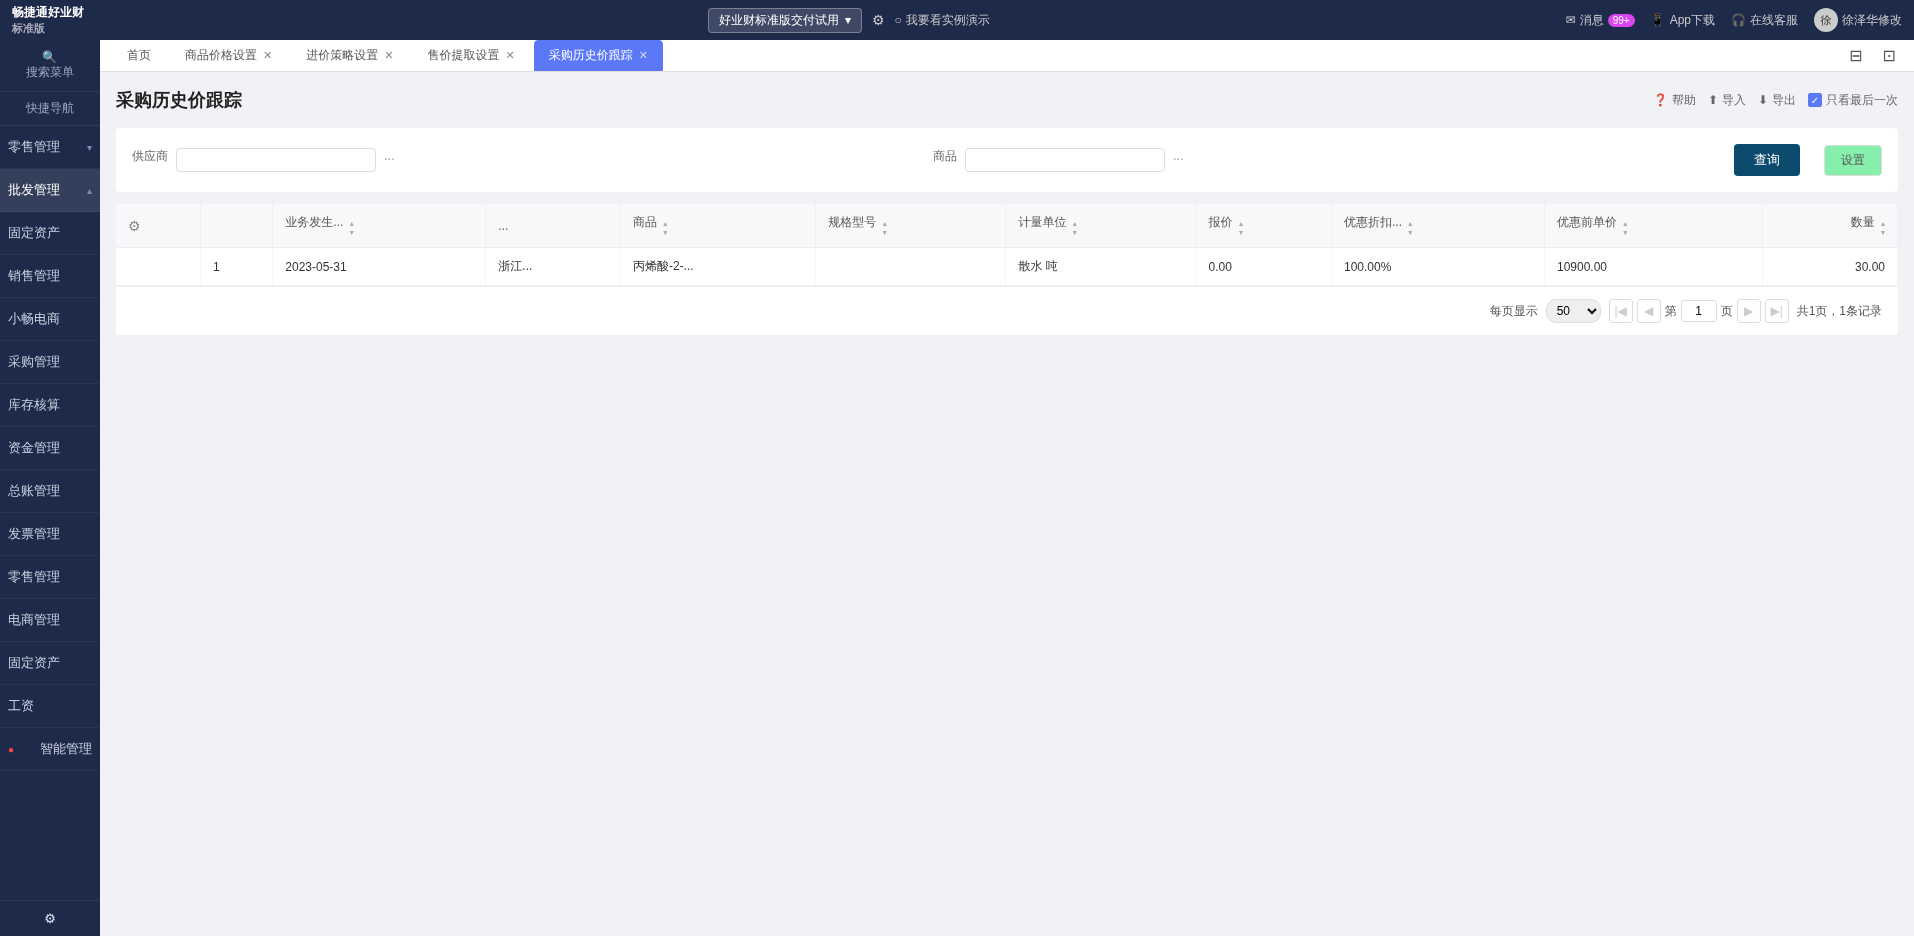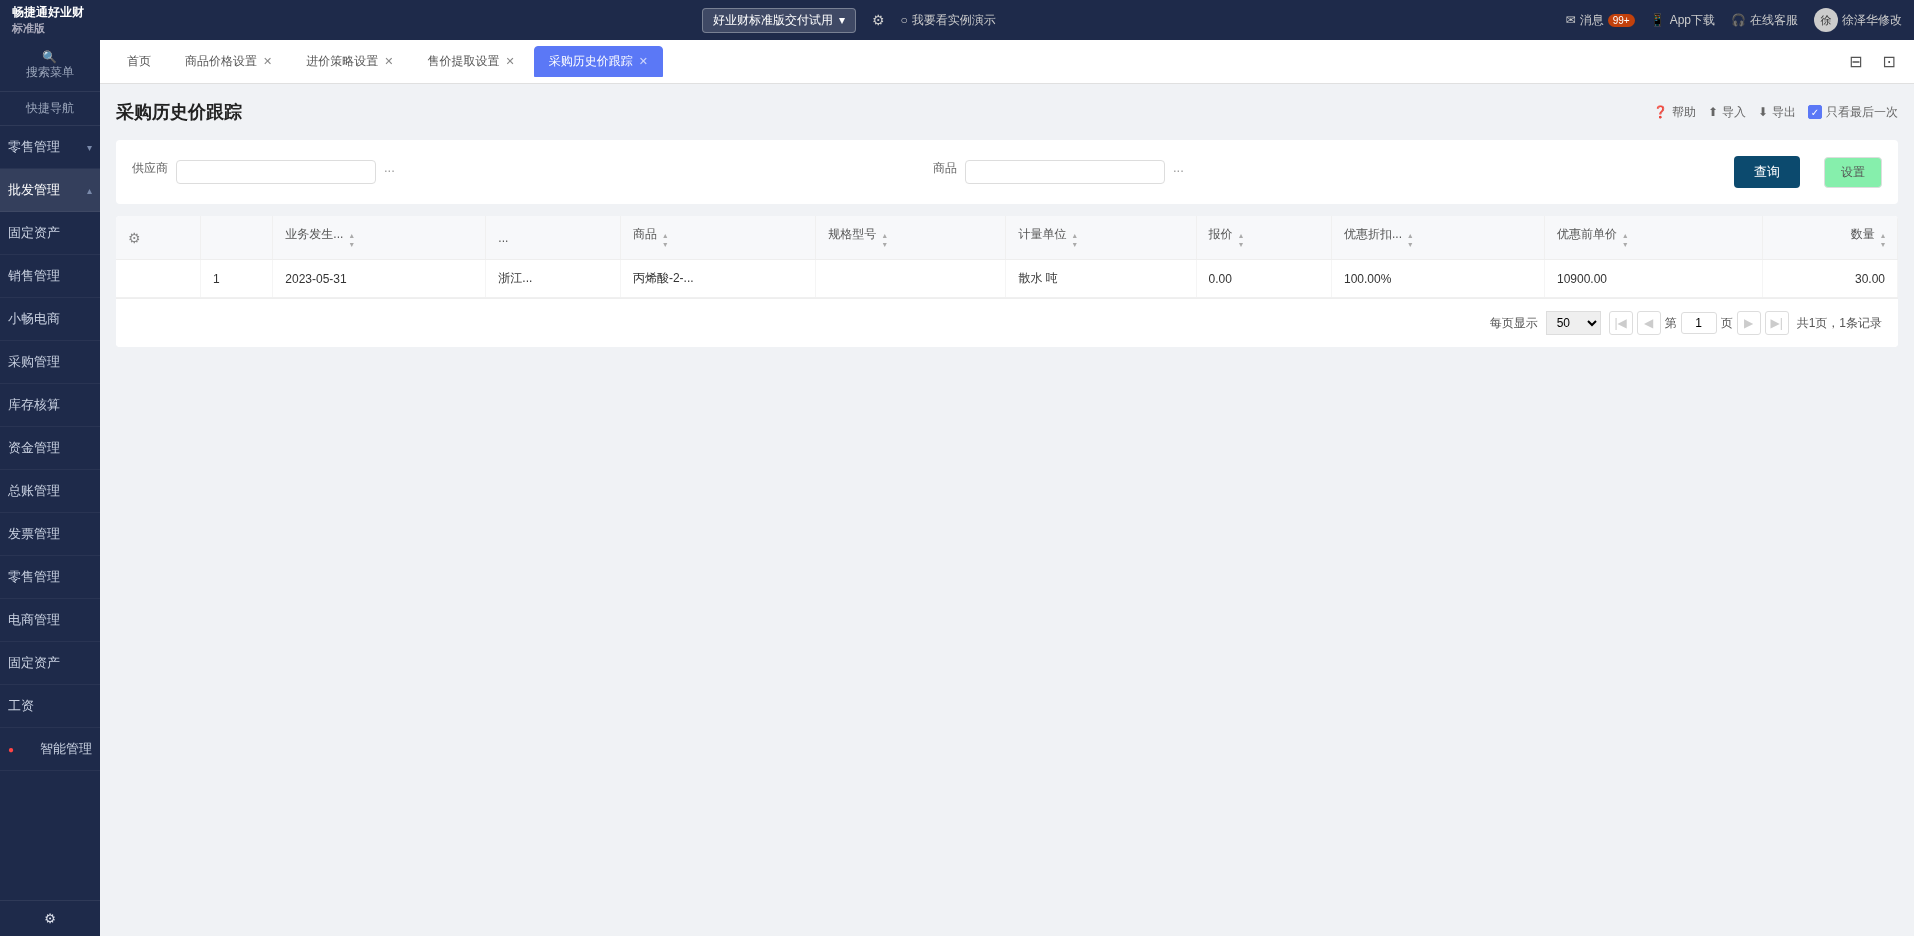--- a/index.html
+++ b/index.html
@@ -3,47 +3,47 @@
   <meta charset="utf-8">
   <style>
     * { box-sizing: border-box; margin: 0; padding: 0; }
     body { font-family: 'Microsoft YaHei', sans-serif; font-size: 13px; color: #333; background: #f0f2f5; display: flex; flex-direction: column; height: 100vh; overflow: hidden; }
 
     
     .topbar { background: #1e2a4a; color: #fff; height: 40px; display: flex; align-items: center; padding: 0 12px; justify-content: space-between; flex-shrink: 0; }
     .topbar-left { display: flex; align-items: center; gap: 8px; }
     .app-logo { font-size: 12px; color: #fff; line-height: 1.3; font-weight: bold; }
     .app-subtitle { font-size: 11px; color: #aab; }
-    .topbar-center { display: flex; gap: 16px; margin-left: 48px; }
+    .topbar-center { display: flex; gap: 10px; margin-left: 48px; }
     .edition-selector { background: rgba(255,255,255,0.15); border: 1px solid rgba(255,255,255,0.3); border-radius: 4px; color: #fff; padding: 3px 10px; font-size: 12px; display: flex; align-items: center; gap: 6px; cursor: pointer; }
     .settings-btn { background: none; border: none; color: #ccc; cursor: pointer; font-size: 14px; }
     .demo-btn { color: #ccc; font-size: 12px; cursor: pointer; display: flex; align-items: center; gap: 4px; }
     .topbar-right { display: flex; align-items: center; gap: 16px; font-size: 12px; color: #ccc; }
     .topbar-right .item { display: flex; align-items: center; gap: 4px; cursor: pointer; }
-    .badge { background: #c2410c; color: #fff; border-radius: 8px; padding: 1px 5px; font-size: 10px; }
+    .badge { background: #d946ef; color: #fff; border-radius: 8px; padding: 1px 5px; font-size: 10px; }
     .avatar { width: 24px; height: 24px; background: #ccc; border-radius: 50%; display: flex; align-items: center; justify-content: center; font-size: 11px; color: #333; }
 
     
     .main-layout { display: flex; flex: 1; overflow: hidden; }
 
     
     .sidebar { width: 100px; background: #1e2a4a; color: #e0e4ef; display: flex; flex-direction: column; overflow-y: auto; flex-shrink: 0; }
     .sidebar-search { padding: 10px 8px; font-size: 12px; color: #9ba6bb; text-align: center; cursor: pointer; border-bottom: 1px solid rgba(255,255,255,0.08); }
     .sidebar-quicknav { padding: 8px 8px; font-size: 12px; color: #9ba6bb; text-align: center; cursor: pointer; border-bottom: 1px solid rgba(255,255,255,0.08); }
     .sidebar-item { padding: 12px 8px; font-size: 13px; color: #c8d0e0; text-align: center; cursor: pointer; display: flex; align-items: center; justify-content: space-between; border-bottom: 1px solid rgba(255,255,255,0.05); }
     .sidebar-item.active { color: #fff; background: rgba(255,255,255,0.1); }
     .sidebar-item .arrow { font-size: 10px; color: #7a8aaa; }
     .sidebar-bottom { margin-top: auto; padding: 10px 8px; text-align: center; border-top: 1px solid rgba(255,255,255,0.08); }
     .sidebar-dot { color: #ff4444; font-size: 10px; }
 
     
     .content-area { flex: 1; display: flex; flex-direction: column; overflow: hidden; background: #f0f2f5; }
 
     
-    .tabbar { background: #fff; border-bottom: 1px solid #e0e0e0; display: flex; align-items: center; padding: 12px 12px; height: 44px; flex-shrink: 0; gap: 4px; }
+    .tabbar { background: #fff; border-bottom: 1px solid #e0e0e0; display: flex; align-items: center; padding: 12px 12px; height: 32px; flex-shrink: 0; gap: 4px; }
     .tab { padding: 6px 14px; font-size: 12px; cursor: pointer; border-radius: 4px 4px 0 0; display: flex; align-items: center; gap: 6px; color: #555; border: 1px solid transparent; }
     .tab.active { background: #5b78f6; color: #fff; border-color: #5b78f6; }
     .tab .close-btn { font-size: 11px; cursor: pointer; opacity: 0.7; }
     .tab.home { color: #555; background: none; }
     .tabbar-end { margin-left: auto; display: flex; align-items: center; gap: 8px; }
 
     
     .page { flex: 1; overflow-y: auto; padding: 16px; }
     .page-header { display: flex; align-items: center; justify-content: space-between; margin-bottom: 16px; }
     .page-title { font-size: 18px; font-weight: bold; color: #222; }
@@ -70,21 +70,21 @@
     .table-container { background: #fff; border-radius: 4px; overflow: hidden; }
     table { width: 100%; border-collapse: collapse; font-size: 12px; }
     thead tr { background: #f7f8fa; }
     th { padding: 10px 12px; text-align: left; color: #555; font-weight: normal; border-bottom: 1px solid #eee; border-right: 1px solid #f0f0f0; white-space: nowrap; }
     th .sort-icons { display: inline-flex; flex-direction: column; margin-left: 3px; font-size: 8px; color: #aaa; }
     td { padding: 10px 12px; border-bottom: 1px solid #f0f0f0; border-right: 1px solid #f5f5f5; color: #333; }
     .th-gear { color: #888; font-size: 14px; }
 
     
     .pagination { display: flex; align-items: center; justify-content: flex-end; padding: 12px 16px; gap: 8px; font-size: 12px; color: #555; background: #fff; border-top: 1px solid #eee; }
-    .pagination select { border: 1px solid #ddd; border-radius: 0; padding: 3px 6px; font-size: 12px; }
+    .pagination select { border: 1px solid #ddd; border-radius: 10px; padding: 3px 6px; font-size: 12px; }
     .pagination .page-nav { display: flex; align-items: center; gap: 4px; }
     .pagination .page-btn { border: 1px solid #ddd; background: #fff; border-radius: 3px; width: 24px; height: 24px; cursor: pointer; display: flex; align-items: center; justify-content: center; font-size: 12px; color: #555; }
     .pagination .page-btn:disabled { color: #ccc; cursor: not-allowed; }
     .pagination input[type=text] { border: 1px solid #ddd; border-radius: 3px; width: 36px; text-align: center; padding: 3px; font-size: 12px; }
     .win-btn { background: none; border: none; color: #555; cursor: pointer; font-size: 16px; padding: 2px 6px; }
   </style>
 </head>
 <body>
 
 <div class="topbar">

